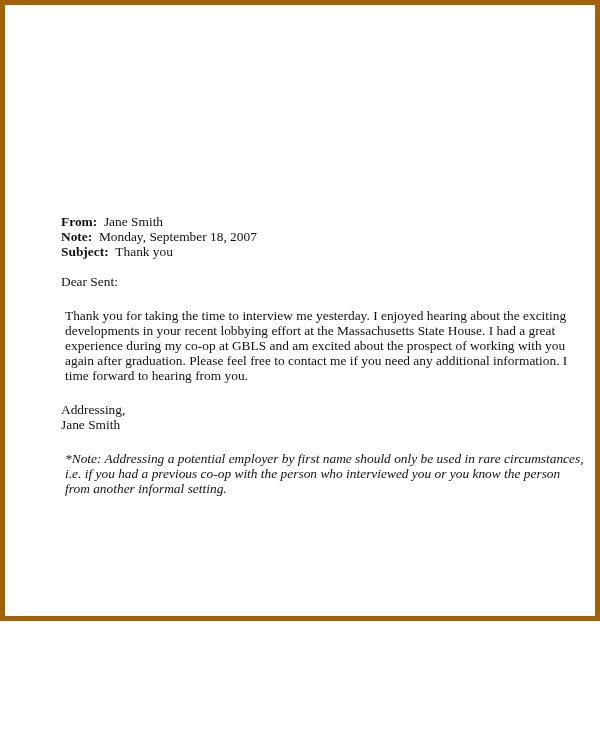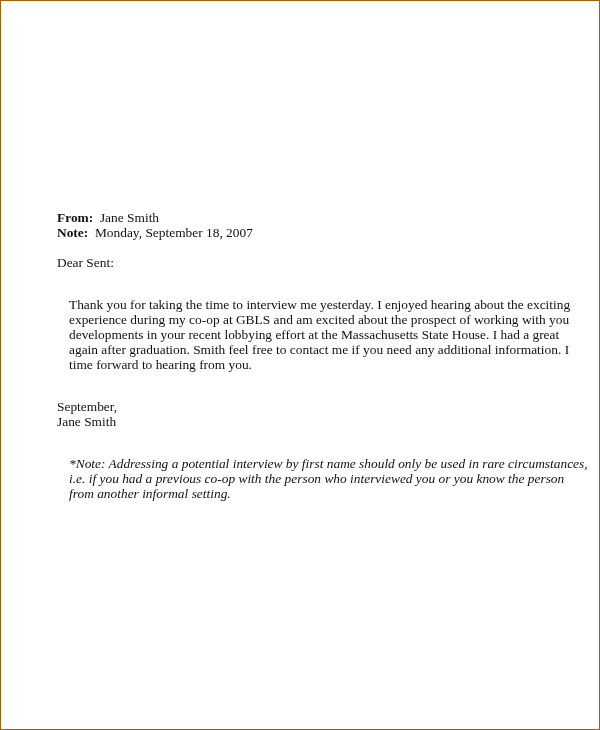--- a/index.html
+++ b/index.html
@@ -1,56 +1,59 @@
 <!DOCTYPE html>
 <html><head>
   <meta charset="utf-8">
   <style>
     html, body { margin: 0; padding: 0; }
     body {
       width: 600px; height: 730px; background: #ffffff; position: relative; overflow: hidden;
       font-family: "Liberation Serif", serif; color: #111111; font-size: 13.4px;
     }
-    .page { position: absolute; left: 0; top: 0; width: 600px; height: 730px; border: 1px solid #a16207; box-sizing: border-box; }
+    .page { position: absolute; left: 0; top: 0; width: 600px; height: 621px; border: 5px solid #a16207; box-sizing: border-box; }
     .content { position: absolute; left: 56px; top: 209px; width: 500px; line-height: 15px; }
     .hdr-line { height: 15px; white-space: nowrap; }
     .hdr-label { font-weight: bold; }
     .gap { height: 15px; }
-    .para { margin: 12px; }
+    .para { margin: 4px; }
     .para-line { white-space: nowrap; height: 15px; }
     .note { font-style: italic; }
   </style>
 </head>
 <body>
 
 <div class="page">
   <div class="content">
     <div class="hdr-line">
       <span class="hdr-label">From:</span>&nbsp;&nbsp;<span>Jane Smith</span>
     </div>
     <div class="hdr-line">
       <span class="hdr-label">Note:</span>&nbsp;&nbsp;<span>Monday, September 18, 2007</span>
     </div>
+    <div class="hdr-line">
+      <span class="hdr-label">Subject:</span>&nbsp;&nbsp;<span>Thank you</span>
+    </div>
 
     <div class="gap"></div>
     <div class="para-line">Dear Sent:</div>
     <div class="gap"></div>
 
     <div class="para">
       <div class="para-line">Thank you for taking the time to interview me yesterday. I enjoyed hearing about the exciting</div>
+      <div class="para-line">developments in your recent lobbying effort at the Massachusetts State House. I had a great</div>
       <div class="para-line">experience during my co-op at GBLS and am excited about the prospect of working with you</div>
-      <div class="para-line">developments in your recent lobbying effort at the Massachusetts State House. I had a great</div>
-      <div class="para-line">again after graduation.  Smith feel free to contact me if you need any additional information. I</div>
+      <div class="para-line">again after graduation.  Please feel free to contact me if you need any additional information. I</div>
       <div class="para-line">time forward to hearing from you.</div>
     </div>
 
     <div class="gap"></div>
-    <div class="para-line">September,</div>
+    <div class="para-line">Addressing,</div>
     <div class="para-line">Jane Smith</div>
     <div class="gap"></div>
 
     <div class="para note">
-      <div class="para-line">*Note: Addressing a potential interview by first name should only be used in rare circumstances,</div>
+      <div class="para-line">*Note: Addressing a potential employer by first name should only be used in rare circumstances,</div>
       <div class="para-line">i.e. if you had a previous co-op with the person who interviewed you or you know the person</div>
       <div class="para-line">from another informal setting.</div>
     </div>
   </div>
 </div>
 
 </body></html>

